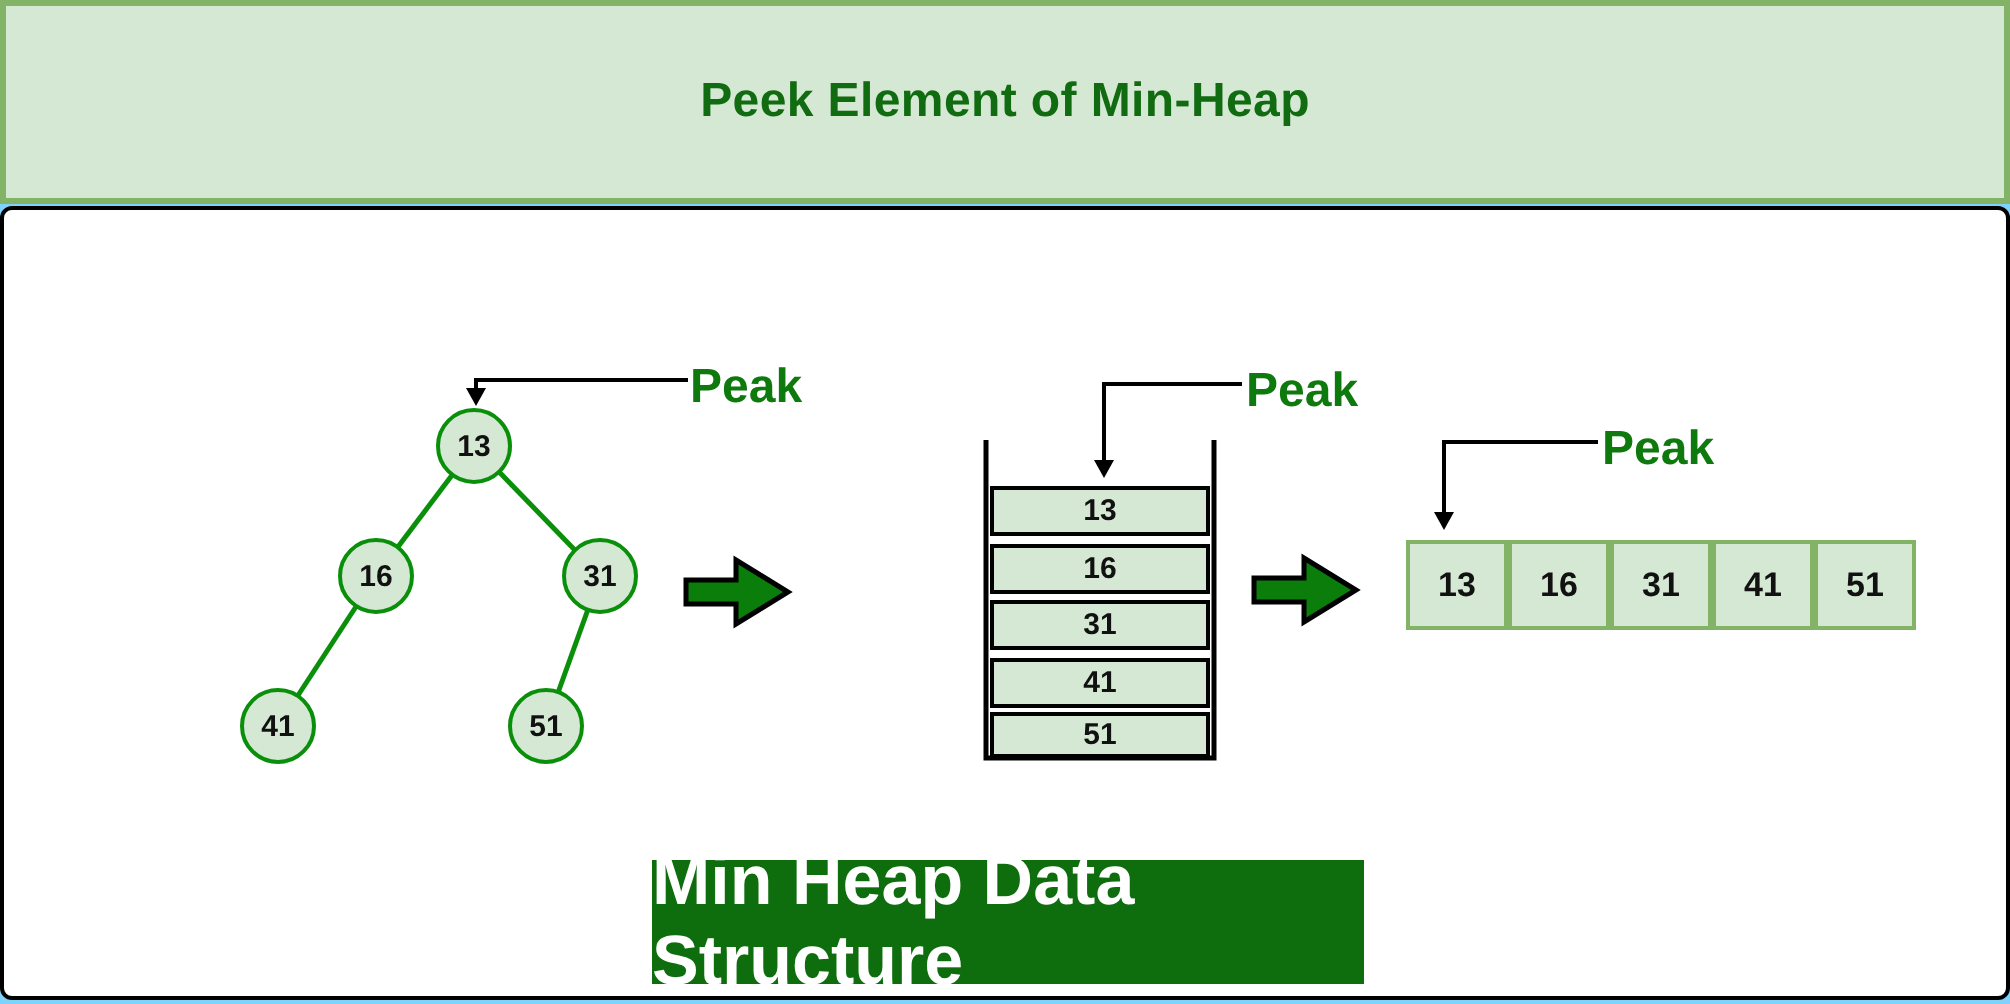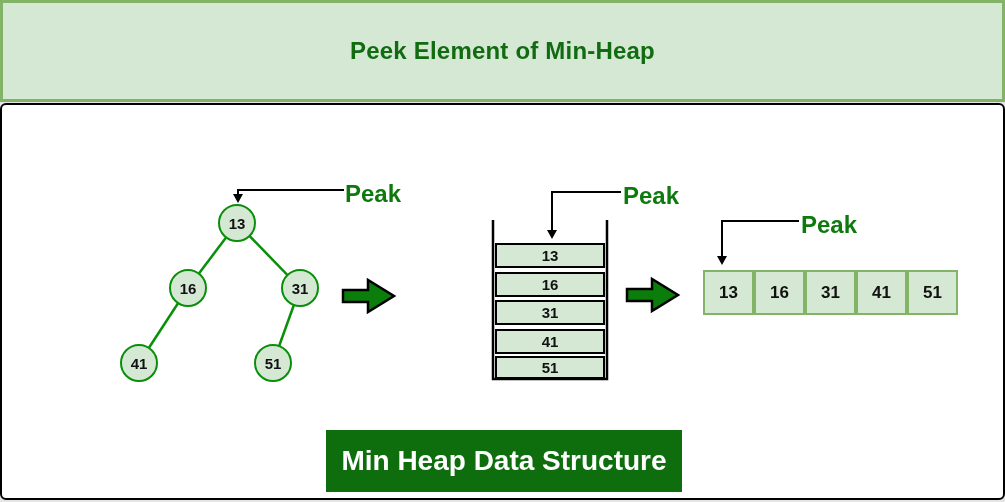--- a/index.html
+++ b/index.html
@@ -5,21 +5,21 @@
   html, body {
     margin: 0;
     padding: 0;
     background: #ffffff;
     font-family: "Liberation Sans", "DejaVu Sans", sans-serif;
   }
   .canvas {
     position: relative;
     width: 1005px;
     height: 502px;
-    background: #e5e5e5;
+    background: #7dd3fc;
     overflow: hidden;
   }
   
   .banner {
     position: absolute;
     left: 0; top: 0;
     width: 999px; height: 96px;
     background: #d5e8d4;
     border: 3px solid #82b366;
     display: flex;
@@ -101,21 +101,21 @@
     font-weight: bold;
     color: #111111;
   }
   
   .caption {
     position: absolute;
     left: 326px; top: 430px;
     width: 356px; height: 62px;
     background: #0e6e0e;
     color: #ffffff;
-    font-size: 28px;
+    font-size: 35px;
     font-weight: bold;
     display: flex;
     align-items: center;
     justify-content: center;
   }
 </style>
 </head>
 <body>
 
 <div class="canvas">

